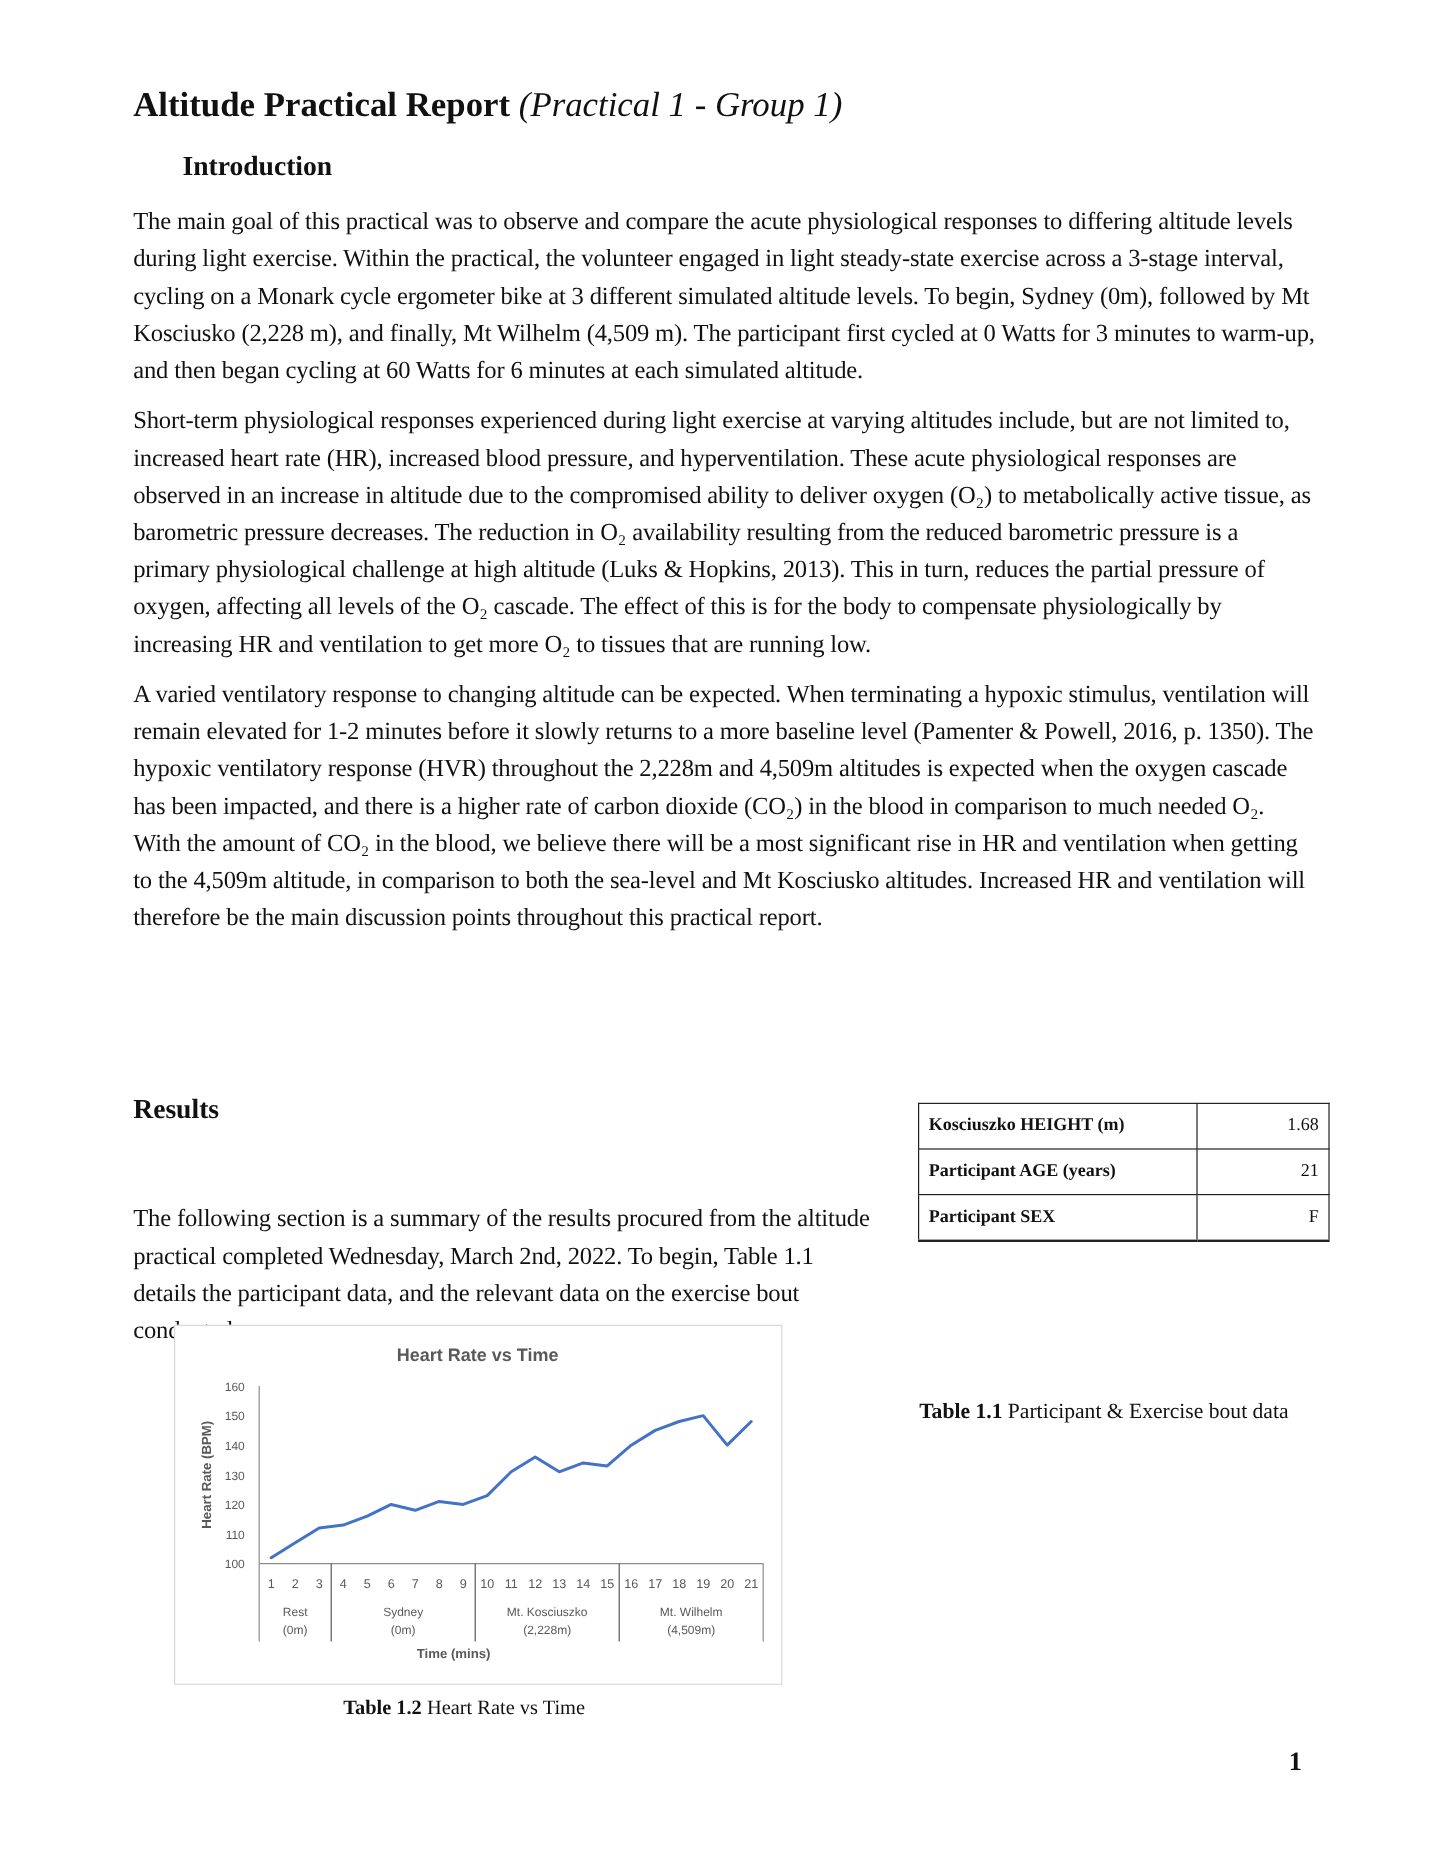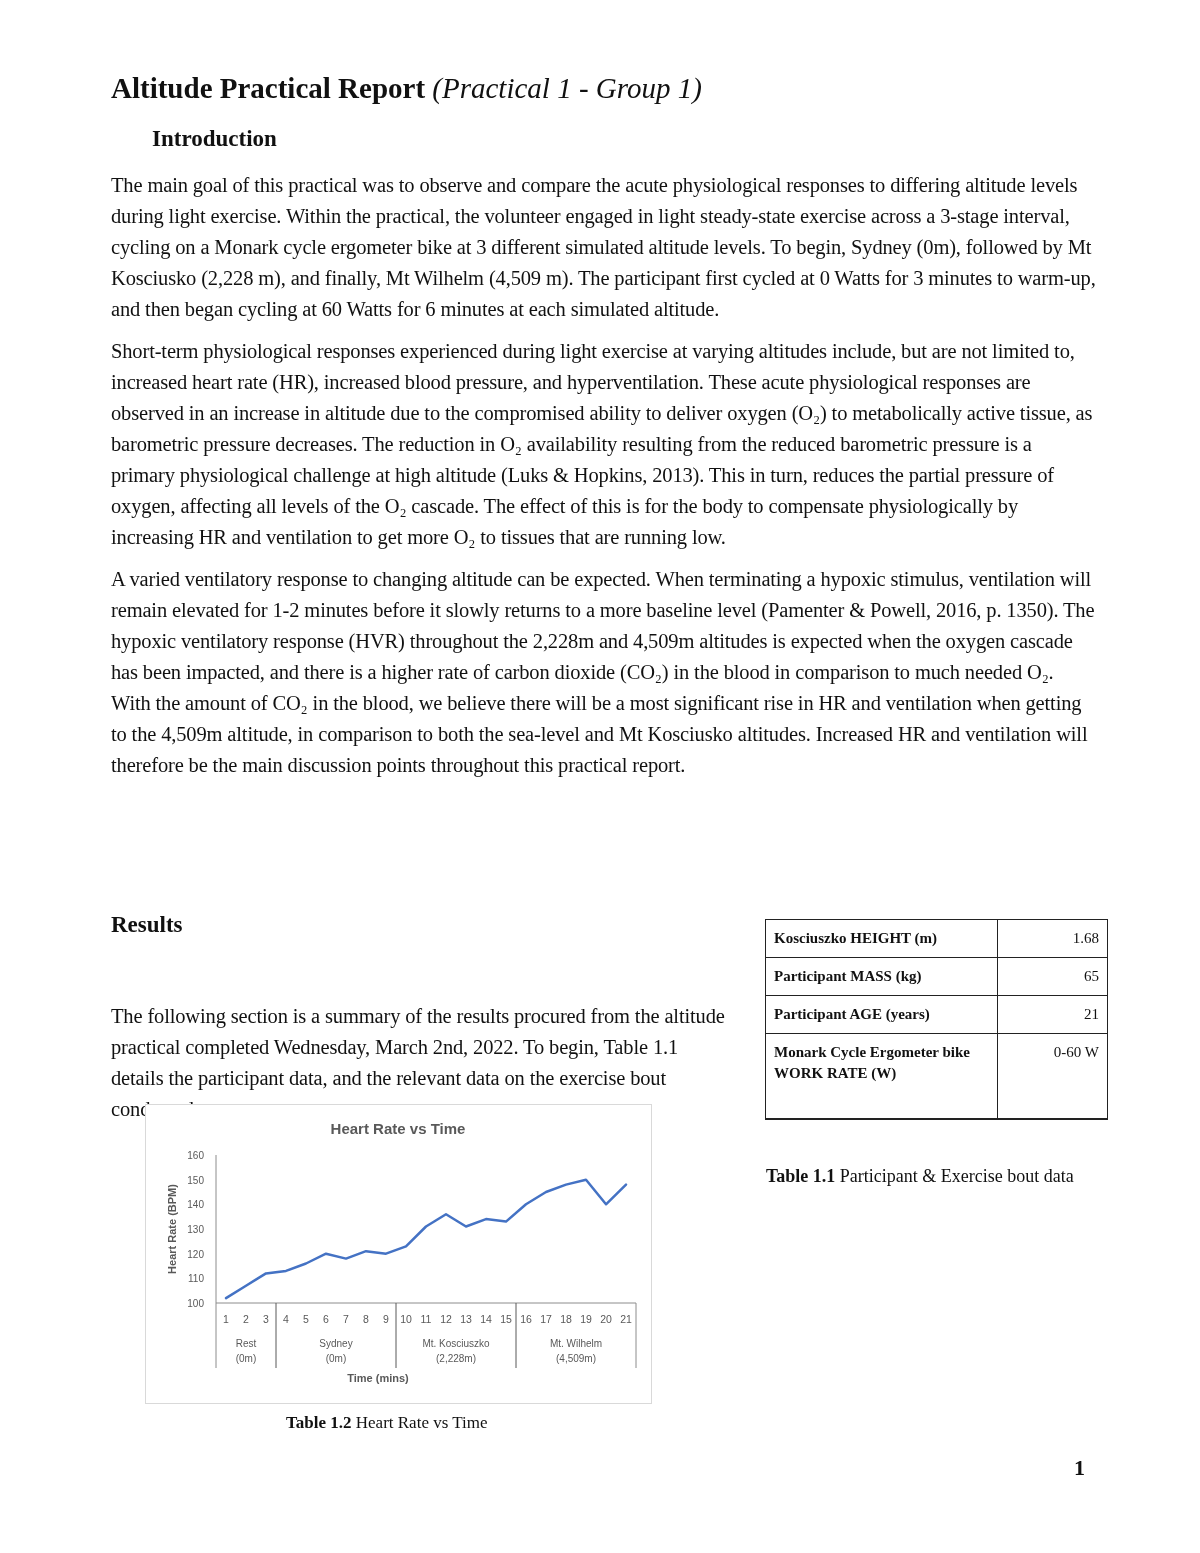--- a/index.html
+++ b/index.html
@@ -45,30 +45,26 @@
 <div class="abs h2" style="left:111px; top:912px;">Results</div>
 <div class="abs results-para" style="top:956px;">The following section is a summary of the results procured from the altitude practical completed Wednesday, March 2nd, 2022. To begin, Table 1.1 details the participant data, and the relevant data on the exercise bout conducted.</div>
 
 <table class="pdata">
   <tbody>
       <tr>
     <td class="k">Kosciuszko HEIGHT (m)</td>
     <td class="v">1.68</td>
   </tr>
   <tr>
-    <td class="k">Participant MASS (kg)</td>
-    <td class="v">65</td>
-  </tr>
-  <tr>
     <td class="k">Participant AGE (years)</td>
     <td class="v">21</td>
   </tr>
-  <tr class="tall">
-    <td class="k">Monark Cycle Ergometer bike WORK RATE (W)</td>
-    <td class="v">0-60 W</td>
+  <tr>
+    <td class="k">Participant SEX</td>
+    <td class="v">F</td>
   </tr>
 </tbody>
   </table>
 
 <div class="abs caption" style="left:766px; top:1166px;">
   <b>Table 1.1</b><span> Participant &amp; Exercise bout data</span>
 </div>
 
 <div class="abs chart-box">
   <svg id="chart-svg" width="505" height="298">

